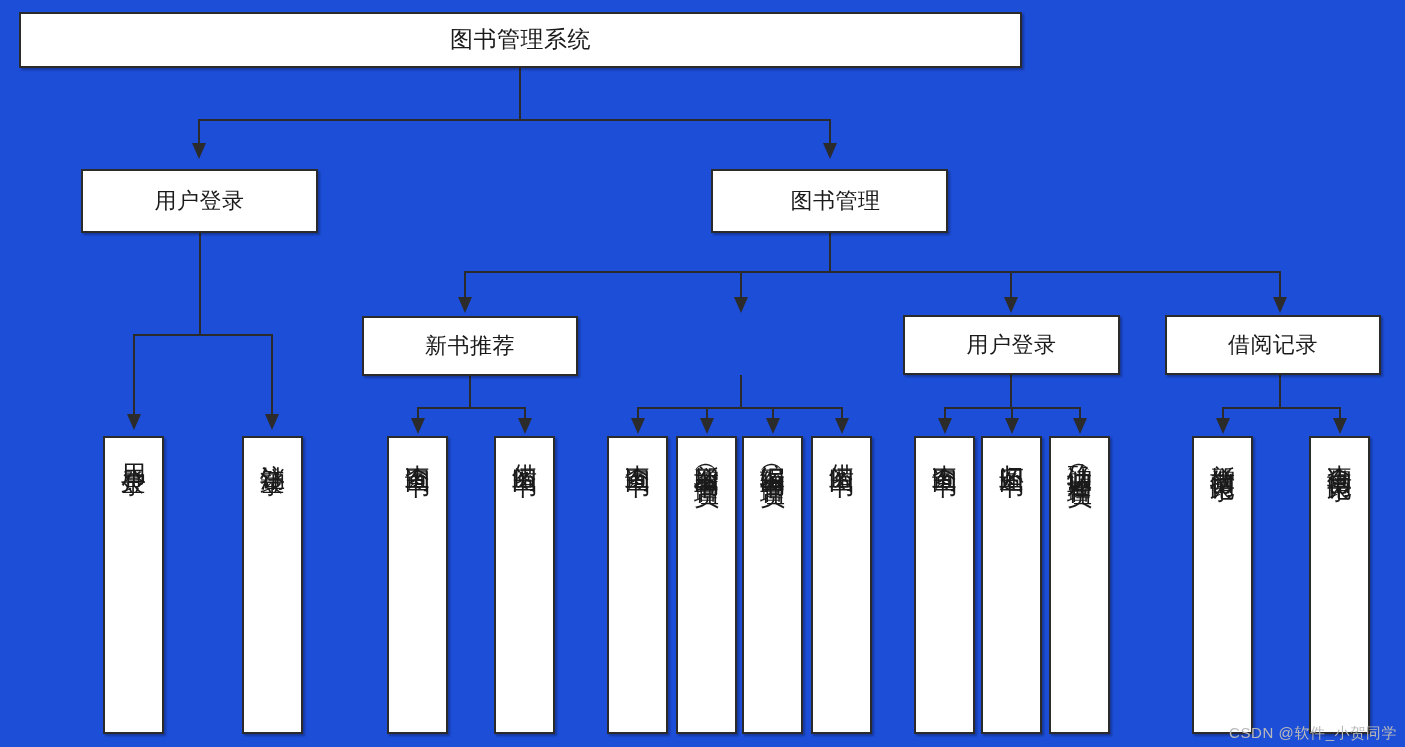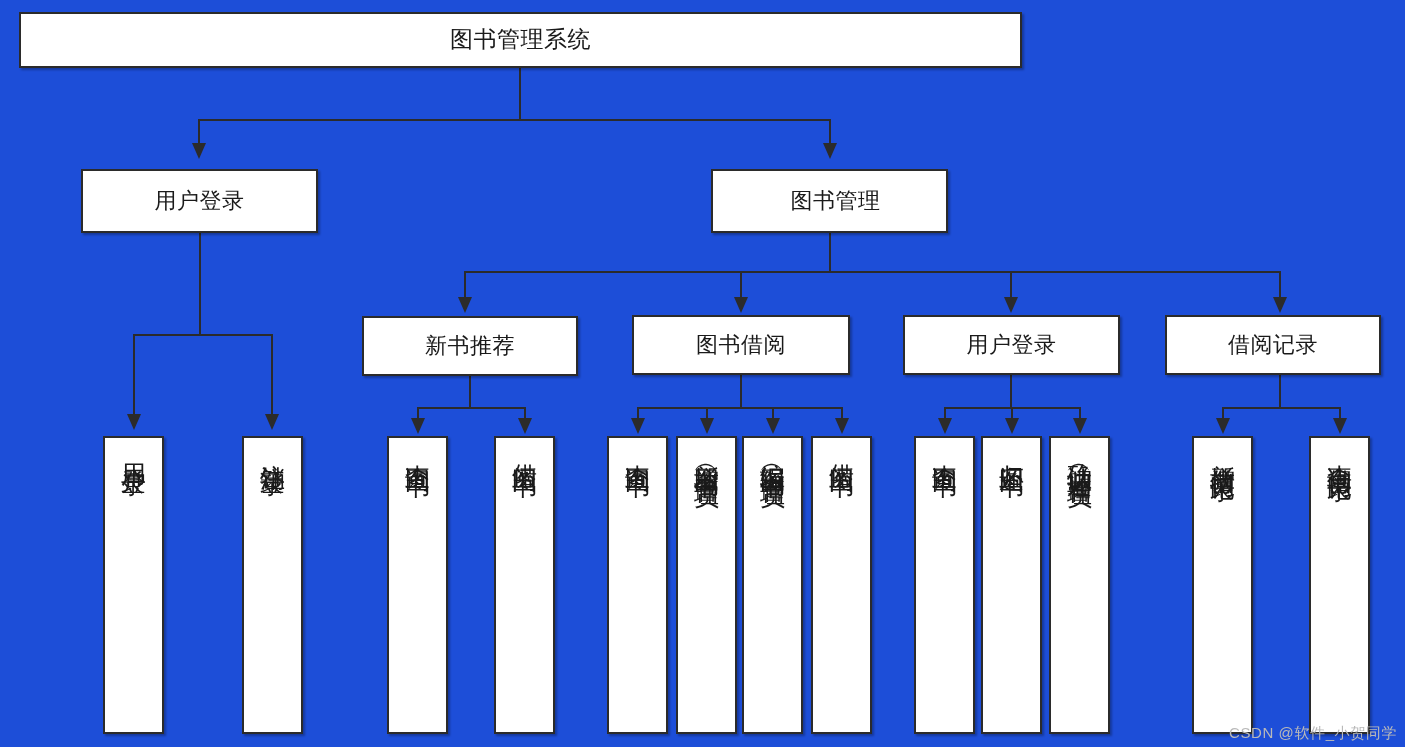--- a/index.html
+++ b/index.html
@@ -126,23 +126,20 @@
   <div class="ln v" style="left:740px; top:271px; height:28px;"></div>
   <div class="arrow" style="left:734px; top:297px;"></div>
   <div class="ln v" style="left:1010px; top:271px; height:28px;"></div>
   <div class="arrow" style="left:1004px; top:297px;"></div>
   <div class="ln v" style="left:1279px; top:271px; height:28px;"></div>
   <div class="arrow" style="left:1273px; top:297px;"></div>
 
   <div class="node h" style="left:362px; top:316px; width:216px; height:60px;">
     <span class="label">新书推荐</span>
   </div>
-  <div class="node h" style="left:632px; top:315px; width:218px; height:60px;">
-    <span class="label">图书借阅</span>
-  </div>
   <div class="node h" style="left:903px; top:315px; width:217px; height:60px;">
     <span class="label">用户登录</span>
   </div>
   <div class="node h" style="left:1165px; top:315px; width:216px; height:60px;">
     <span class="label">借阅记录</span>
   </div>
 
   <div class="ln v" style="left:469px; top:375px; height:33px;"></div>
   <div class="ln h" style="left:417px; top:407px; width:109px;"></div>
   <div class="ln v" style="left:417px; top:407px; height:13px;"></div>

